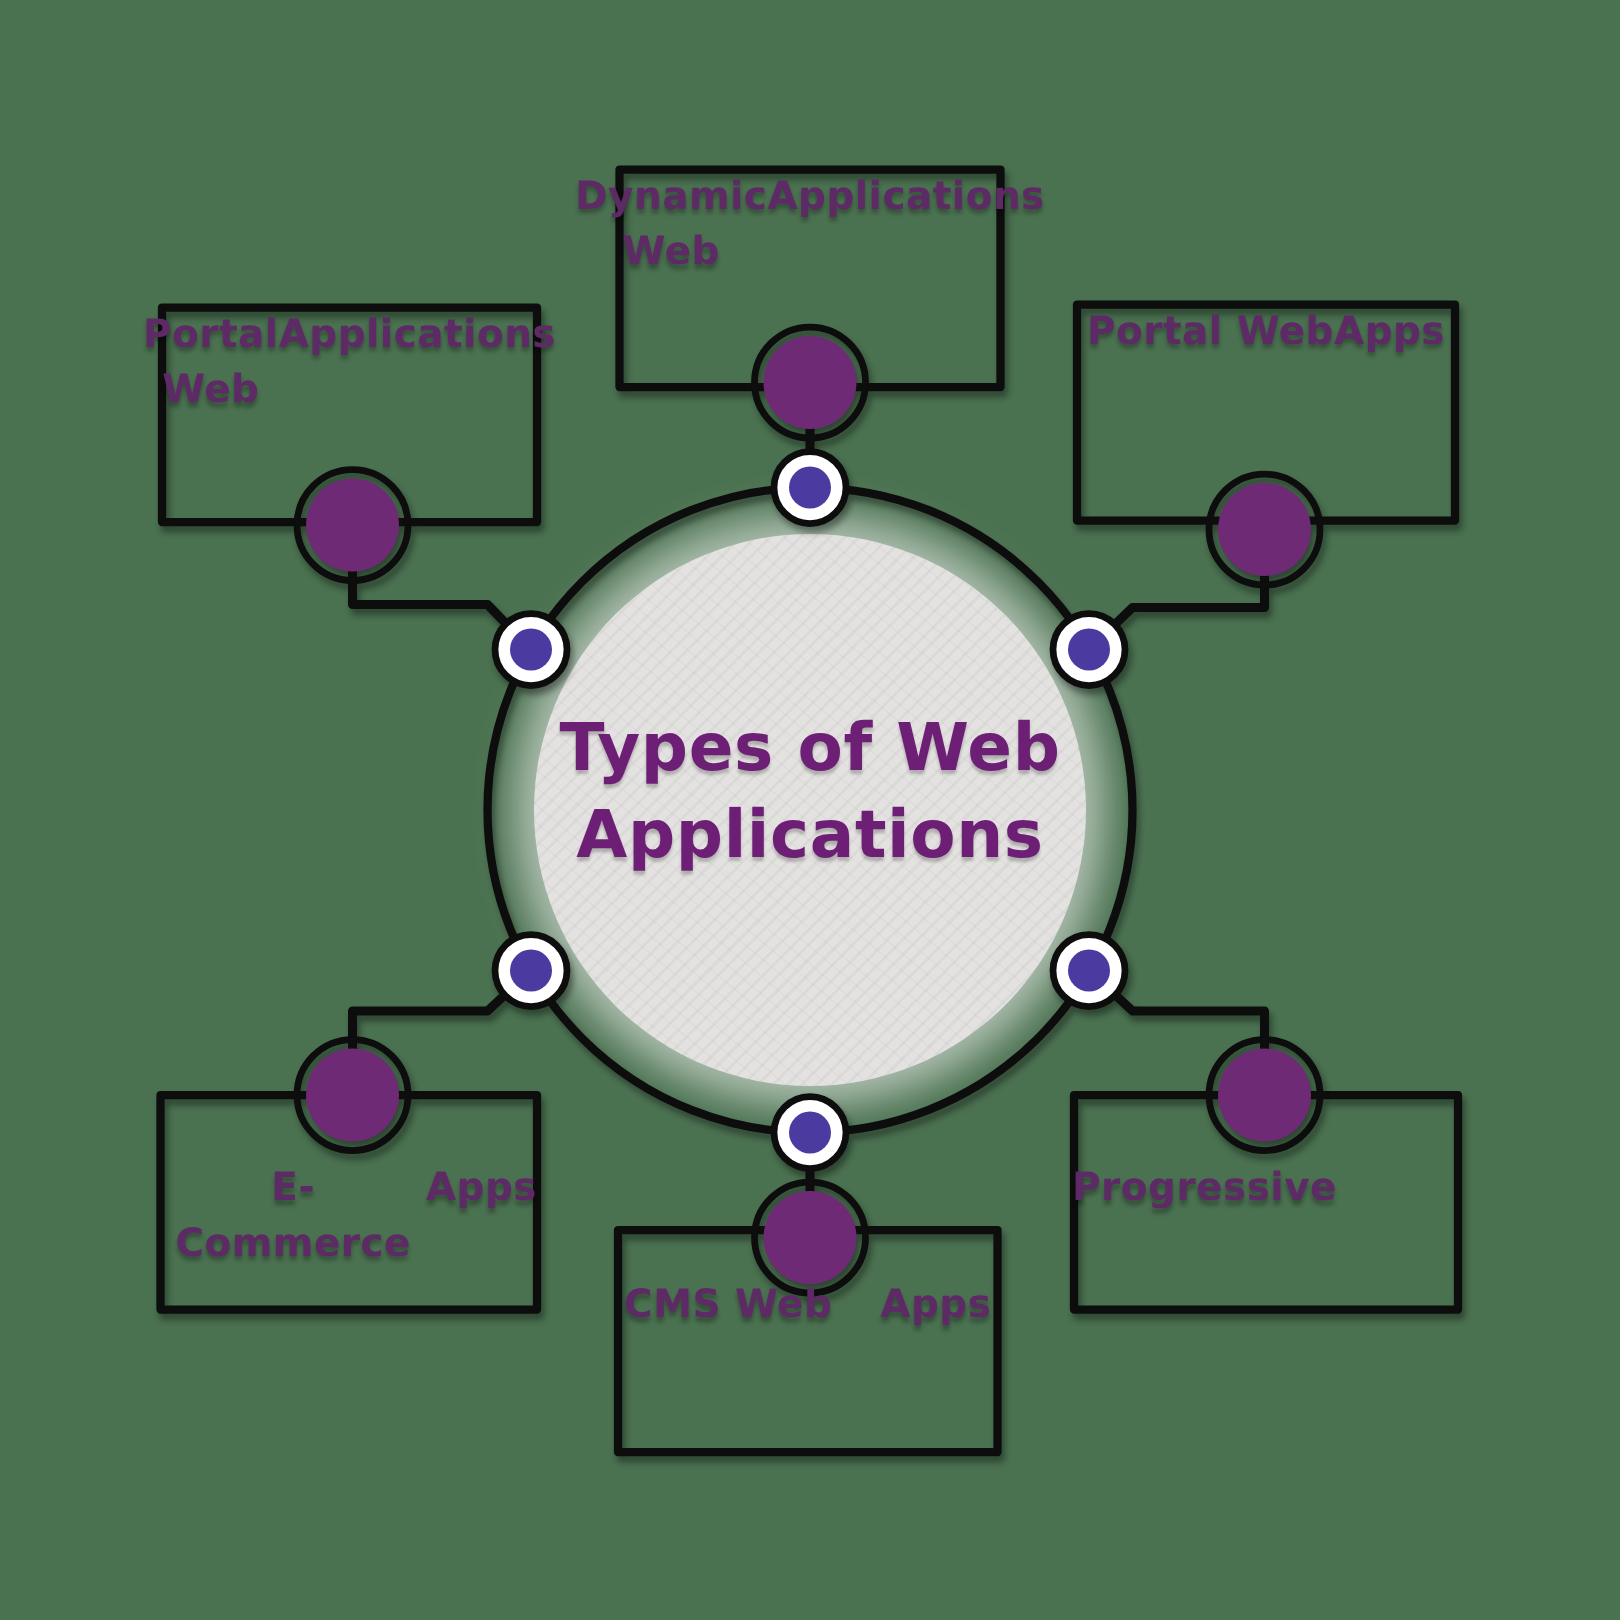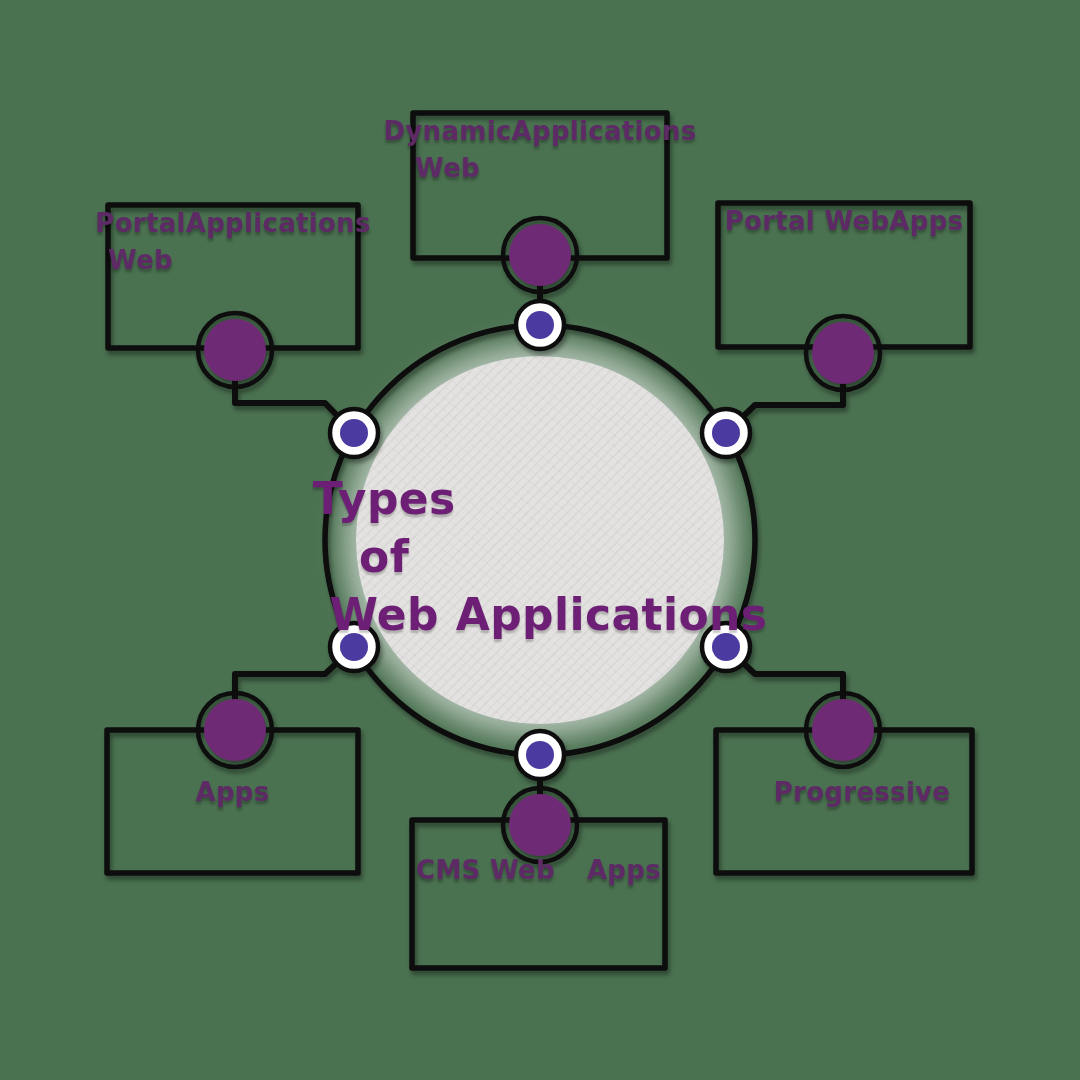--- a/index.html
+++ b/index.html
@@ -53,36 +53,36 @@
     text-align:center;
     font-weight:700;font-size:26px;line-height:37px;
     color:var(--label-text);
     text-shadow:0 3px 3px rgba(0,0,0,0.30);
     letter-spacing:0.3px;
     pointer-events:none;
   }
   .hub-title{
     position:absolute;z-index:3;
     left:355px;top:470px;width:370px;
-    display:flex;align-items:flex-end;justify-content:center;
+    display:flex;flex-direction:column;align-items:center;justify-content:center;
     text-align:center;
     font-weight:700;font-size:44px;line-height:58px;
     color:var(--center-text);
     text-shadow:0 3px 2px rgba(0,0,0,0.22);
     letter-spacing:0.4px;
   }
   .lbl-top{padding-bottom:42px;}
   .lbl-upper{padding-bottom:30px;}
   .lbl-lower{padding-top:44px;}
   .lbl-bottom{padding-top:32px;gap:32px;}
   .pos-dynamic{left:413px;top:113px;width:254px;height:145px;}
   .pos-static{left:108px;top:205px;width:250px;height:143px;}
   .pos-portal{left:718px;top:203px;width:252px;height:144px;}
   .pos-ecommerce{left:107px;top:730px;width:251px;height:143px;}
-  .pos-progressive{left:734px;top:730px;width:256px;height:143px;}
+  .pos-progressive{left:675px;top:730px;width:256px;height:143px;}
   .pos-cms{left:412px;top:820px;width:253px;height:148px;}
 </style>
 </head>
 <body>
 
 <div class="canvas">
 
   <div class="hub-circle"></div>
 
   <svg class="diagram" width="1080" height="1080" viewBox="0 0 1080 1080">
@@ -165,20 +165,21 @@
   </div>
   <div class="box-label pos-static lbl-upper">
     <span>Portal Web</span>
     <span>Applications</span>
   </div>
   <div class="box-label pos-portal lbl-upper">
     <span>Portal Web</span>
     <span>Apps</span>
   </div>
   <div class="box-label pos-ecommerce lbl-lower">
+    <span>E-Commerce</span>
     <span>Apps</span>
   </div>
   <div class="box-label pos-progressive lbl-lower">
     <span>Progressive</span>
   </div>
   <div class="box-label pos-cms lbl-bottom">
     <span>CMS Web</span>
     <span>Apps</span>
   </div>
 

